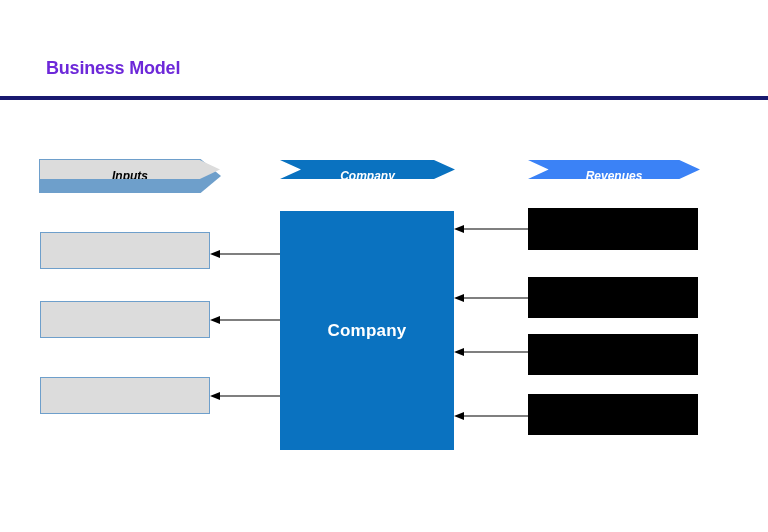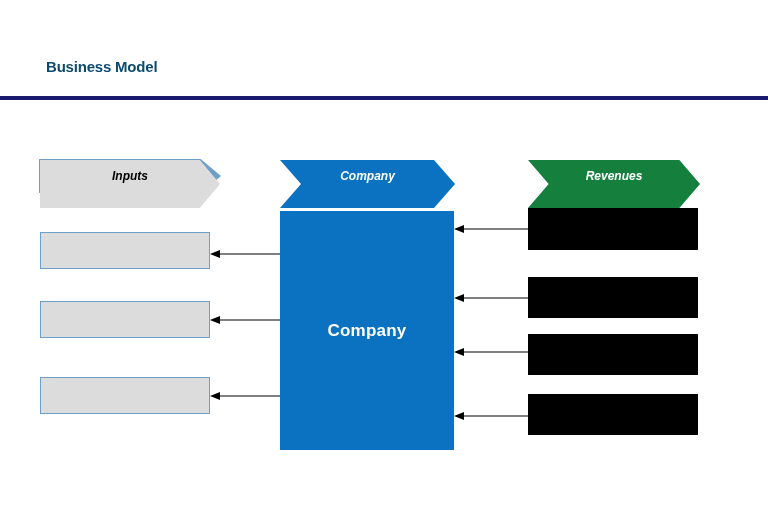--- a/index.html
+++ b/index.html
@@ -23,39 +23,39 @@
     width: 768px;
     height: 532px;
     background: #ffffff;
   }
 
   
   .slide-title {
     position: absolute;
     left: 46px;
     top: 58px;
-    font-size: 15px;
+    font-size: 18px;
     font-weight: bold;
     letter-spacing: -0.2px;
-    color: #0c4a6e;
+    color: #6d28d9;
     white-space: nowrap;
   }
   .title-rule {
     position: absolute;
     left: 0;
     top: 96px;
     width: 768px;
     height: 4px;
     background: #19196f;
   }
 
   
   .banner {
     position: absolute;
-    height: 48px;
+    height: 19px;
     line-height: 32px;
     text-align: center;
     font-size: 12px;
     font-weight: bold;
     font-style: italic;
     box-sizing: border-box;
   }
   .banner-label {
     display: block;
     width: 100%;
@@ -93,21 +93,21 @@
     -webkit-clip-path: polygon(0 0, 88% 0, 100% 50%, 88% 100%, 0 100%, 12% 50%);
     clip-path: polygon(0 0, 88% 0, 100% 50%, 88% 100%, 0 100%, 12% 50%);
   }
 
   
   .banner-revenues {
     left: 528px;
     top: 160px;
     width: 172px;
     color: #ffffff;
-    background: #15803d;
+    background: #3b82f6;
     -webkit-clip-path: polygon(0 0, 88% 0, 100% 50%, 88% 100%, 0 100%, 12% 50%);
     clip-path: polygon(0 0, 88% 0, 100% 50%, 88% 100%, 0 100%, 12% 50%);
   }
 
   
   .company-box {
     position: absolute;
     left: 280px;
     top: 211px;
     width: 174px;

